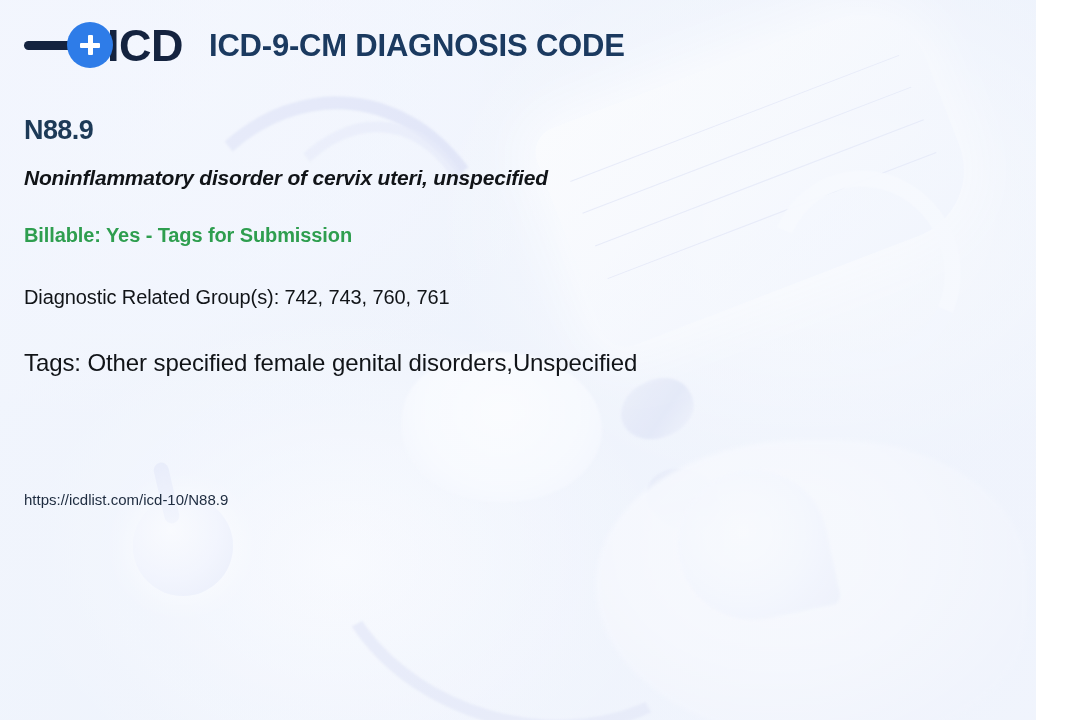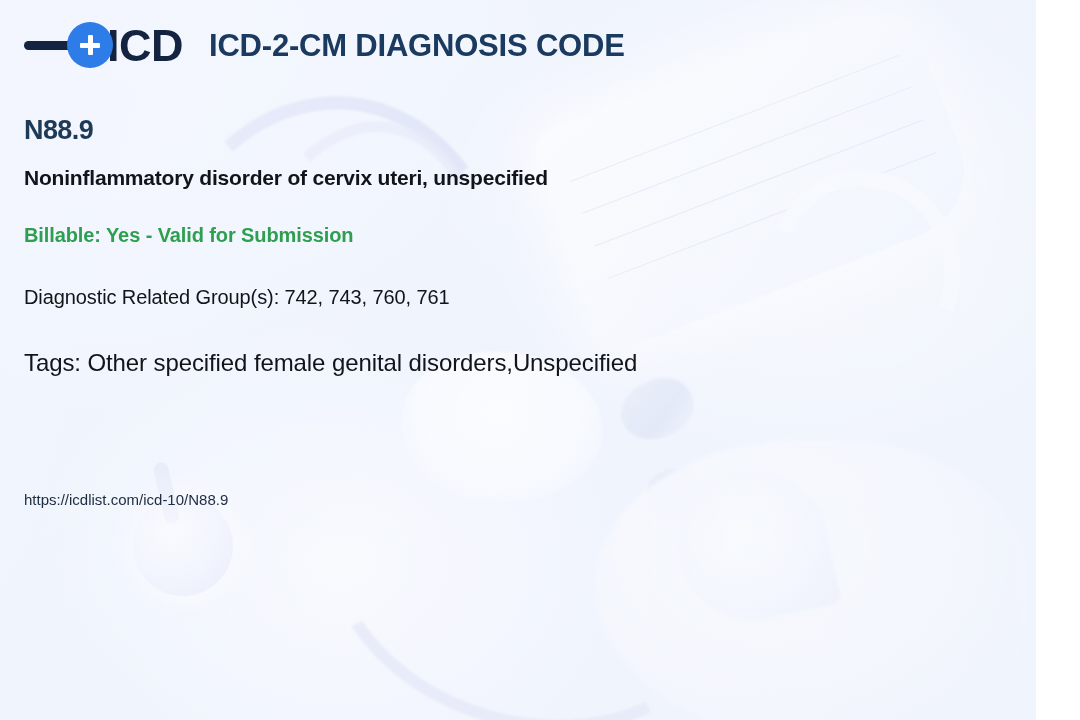--- a/index.html
+++ b/index.html
@@ -150,21 +150,21 @@
     font-size:31px; font-weight:700; color:#1b3a60;
     letter-spacing:-.2px; line-height:1; white-space:nowrap;
   }
 
   .code {
     position:absolute; left:24px; top:115px;
     font-size:27px; font-weight:700; color:#1d3a57; letter-spacing:-.6px;
   }
   .description {
     position:absolute; left:24px; top:166px;
-    font-size:21px; font-weight:700; color:#111418; letter-spacing:-.2px;
+    font-size:21px; font-weight:700; color:#111418; letter-spacing:-.2px;font-style:italic;
   }
   .billable {
     position:absolute; left:24px; top:224px;
     font-size:20px; font-weight:600; color:#2e9e4f; letter-spacing:-.1px;
   }
   .drg {
     position:absolute; left:24px; top:286px;
     font-size:20px; font-weight:400; color:#111418; letter-spacing:-.1px;
   }
   .tags {
@@ -211,24 +211,24 @@
 
       <div class="logo">
         <span class="logo-dash"></span>
         <span class="logo-circle">
           <span class="plus-h"></span>
             <span class="plus-v"></span>
         </span>
         <span class="logo-icd">ICD</span>
       </div>
 
-      <div class="header-title">ICD-2-CM DIAGNOSIS CODE</div>
+      <div class="header-title">ICD-9-CM DIAGNOSIS CODE</div>
     </div>
 
     <div class="code">N88.9</div>
     <div class="description">Noninflammatory disorder of cervix uteri, unspecified</div>
-    <div class="billable">Billable: Yes - Valid for Submission</div>
+    <div class="billable">Billable: Yes - Tags for Submission</div>
     <div class="drg">Diagnostic Related Group(s): 742, 743, 760, 761</div>
     <div class="tags">Tags: Other specified female genital disorders,Unspecified</div>
     <div class="url">https://icdlist.com/icd-10/N88.9</div>
 
   </div>
 </div>
 
 </body></html>

